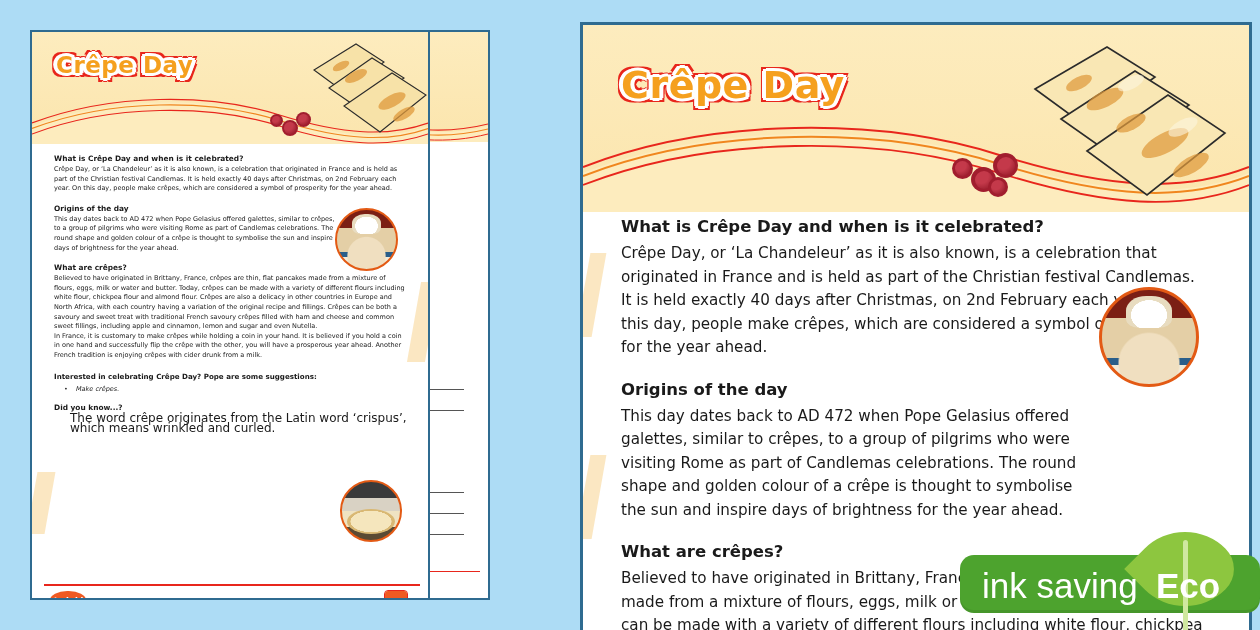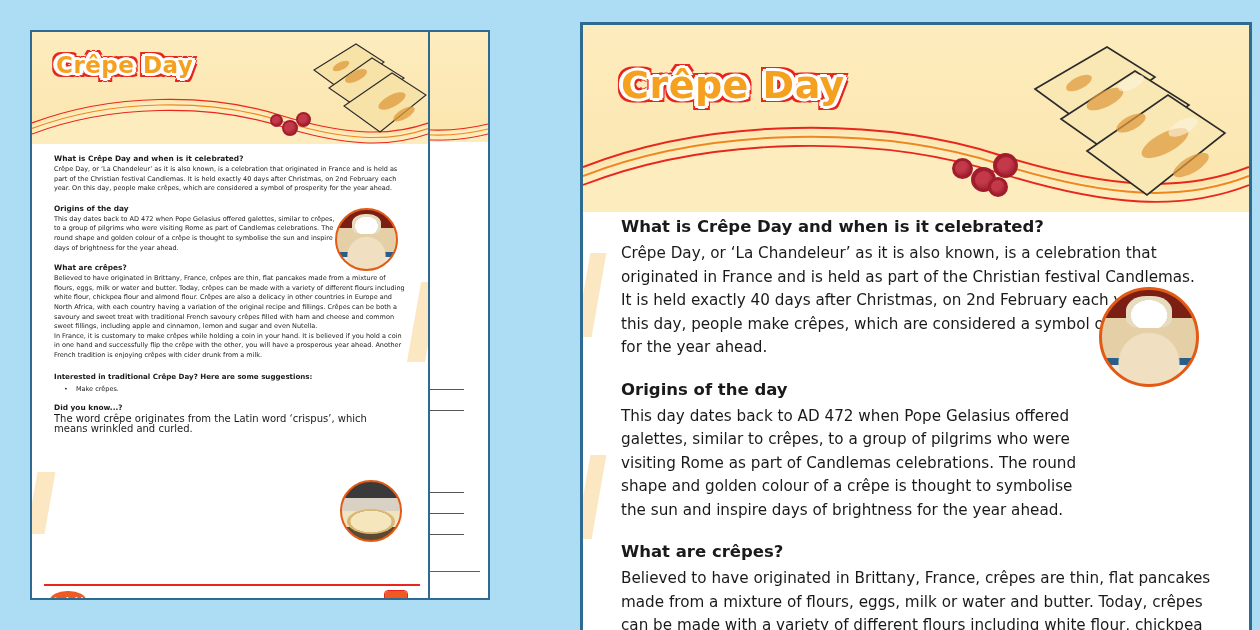--- a/index.html
+++ b/index.html
@@ -56,21 +56,21 @@
   .doc-body { position: absolute; }
   .h-sub {
     font-weight: 700;
     color: #1a1a1a;
     font-family: "DejaVu Sans", sans-serif;
   }
   .p-txt {
     color: #1a1a1a;
     font-family: "DejaVu Sans", sans-serif;
   }
-  .bullets { list-style: none; }
+  .bullets { list-style: none; font-style: italic; }
   .bullets li { position: relative; }
   .bullets li:before {
     content: "\2022";
     position: absolute; left: -12px; top: 0;
     color: #333;
   }
   .bold-lead { font-weight: 700; }
 
   
   .photo-circle {
@@ -256,27 +256,27 @@
       <div class="p-txt" style="font-size:6.5px; line-height:9.6px; width:348px;">Crêpe Day, or ‘La Chandeleur’ as it is also known, is a celebration that originated in France and is held as part of the Christian festival Candlemas. It is held exactly 40 days after Christmas, on 2nd February each year. On this day, people make crêpes, which are considered a symbol of prosperity for the year ahead.</div>
 
       <div class="h-sub" style="font-size:7.4px; margin-top:10px; margin-bottom:2px;">Origins of the day</div>
       <div class="p-txt" style="font-size:6.5px; line-height:9.6px; width:288px;">This day dates back to AD 472 when Pope Gelasius offered galettes, similar to crêpes, to a group of pilgrims who were visiting Rome as part of Candlemas celebrations. The round shape and golden colour of a crêpe is thought to symbolise the sun and inspire days of brightness for the year ahead.</div>
 
       <div class="h-sub" style="font-size:7.4px; margin-top:10px; margin-bottom:2px;">What are crêpes?</div>
       <div class="p-txt" style="font-size:6.5px; line-height:9.6px; width:352px;">Believed to have originated in Brittany, France, crêpes are thin, flat pancakes made from a mixture of flours, eggs, milk or water and butter. Today, crêpes can be made with a variety of different flours including white flour, chickpea flour and almond flour. Crêpes are also a delicacy in other countries in Europe and North Africa, with each country having a variation of the original recipe and fillings. Crêpes can be both a savoury and sweet treat with traditional French savoury crêpes filled with ham and cheese and common sweet fillings, including apple and cinnamon, lemon and sugar and even Nutella.</div>
 
       <div class="p-txt" style="font-size:6.5px; line-height:9.6px; width:352px;">In France, it is customary to make crêpes while holding a coin in your hand. It is believed if you hold a coin in one hand and successfully flip the crêpe with the other, you will have a prosperous year ahead. Another French tradition is enjoying crêpes with cider drunk from a milk.</div>
 
-      <div class="h-sub" style="font-size:7.1px; margin-top:11px; margin-bottom:4px; width:290px;">Interested in traditional Crêpe Day? Here are some suggestions:</div>
+      <div class="h-sub" style="font-size:7.1px; margin-top:11px; margin-bottom:4px; width:290px;">Interested in celebrating Crêpe Day? Pope are some suggestions:</div>
       <ul class="bullets" style="margin-left:22px;">
         <li class="p-txt" style="font-size:6.5px; line-height:9.6px; margin-bottom:7px;">Make crêpes.</li>
       </ul>
 
       <div class="h-sub" style="font-size:7.4px; margin-top:9px; margin-bottom:2px;">Did you know...?</div>
-      <div class="p-txt" style="font-size:10px; line-height:9.6px; width:348px;">The word crêpe originates from the Latin word ‘crispus’, which means wrinkled and curled.</div>
+      <div class="p-txt" style="font-size:12px; line-height:9.6px; width:348px;margin-left:16px;">The word crêpe originates from the Latin word ‘crispus’, which means wrinkled and curled.</div>
 
     </div>
 
     <div class="photo-circle ph-a" style="left:303px; top:176px; width:63px; height:63px;"></div>
     <div class="photo-circle ph-b" style="left:308px; top:448px; width:62px; height:62px;"></div>
 
     <div class="side-tab" style="left:0px; top:440px; width:18px; height:62px; transform:skewX(-10deg);"></div>
     <div class="side-tab" style="left:382px; top:250px; width:18px; height:80px; transform:skewX(-10deg);"></div>
 
     <div class="footer-rule" style="left:12px; top:552px; width:376px; height:1.5px;"></div>
@@ -340,14 +340,21 @@
       <div class="p-txt" style="font-size:15.2px; line-height:23.5px; width:596px;">Believed to have originated in Brittany, France, crêpes are thin, flat pancakes made from a mixture of flours, eggs, milk or water and butter. Today, crêpes can be made with a variety of different flours including white flour, chickpea flour and almond flour. Crêpes are also a delicacy in other countries in Europe and North Africa, with each country having a variation of the original recipe and fillings. Crêpes can be both a savoury and sweet treat with traditional French savoury crêpes filled with ham and cheese and common sweet fillings, including apple and cinnamon, lemon and sugar and even Nutella.</div>
 
     </div>
 
     <div class="photo-circle ph-a" style="left:516px; top:262px; width:100px; height:100px; border-width:3px;"></div>
 
     <div class="side-tab" style="left:0px; top:228px; width:16px; height:84px; transform:skewX(-10deg);"></div>
     <div class="side-tab" style="left:0px; top:430px; width:16px; height:84px; transform:skewX(-10deg);"></div>
   </div>
 
+  <div id="eco-badge" style="left:960px; top:540px; width:300px; height:90px;">
+    <div class="eco-pill" style="left:0px; top:15px; width:300px; height:58px;"></div>
+    <div class="eco-leaf" style="left:182px; top:-14px; width:86px; height:86px;"></div>
+    <div class="eco-leaf-vein" style="left:223px; top:0px; width:5px; height:92px; border-radius:3px;"></div>
+    <div class="eco-word" style="left:22px; top:26px; font-size:35px; font-weight:400;">ink saving</div>
+    <div class="eco-word" style="left:196px; top:26px; font-size:35px; font-weight:700;">Eco</div>
+  </div>
 
 </div>
 
 </body></html>

